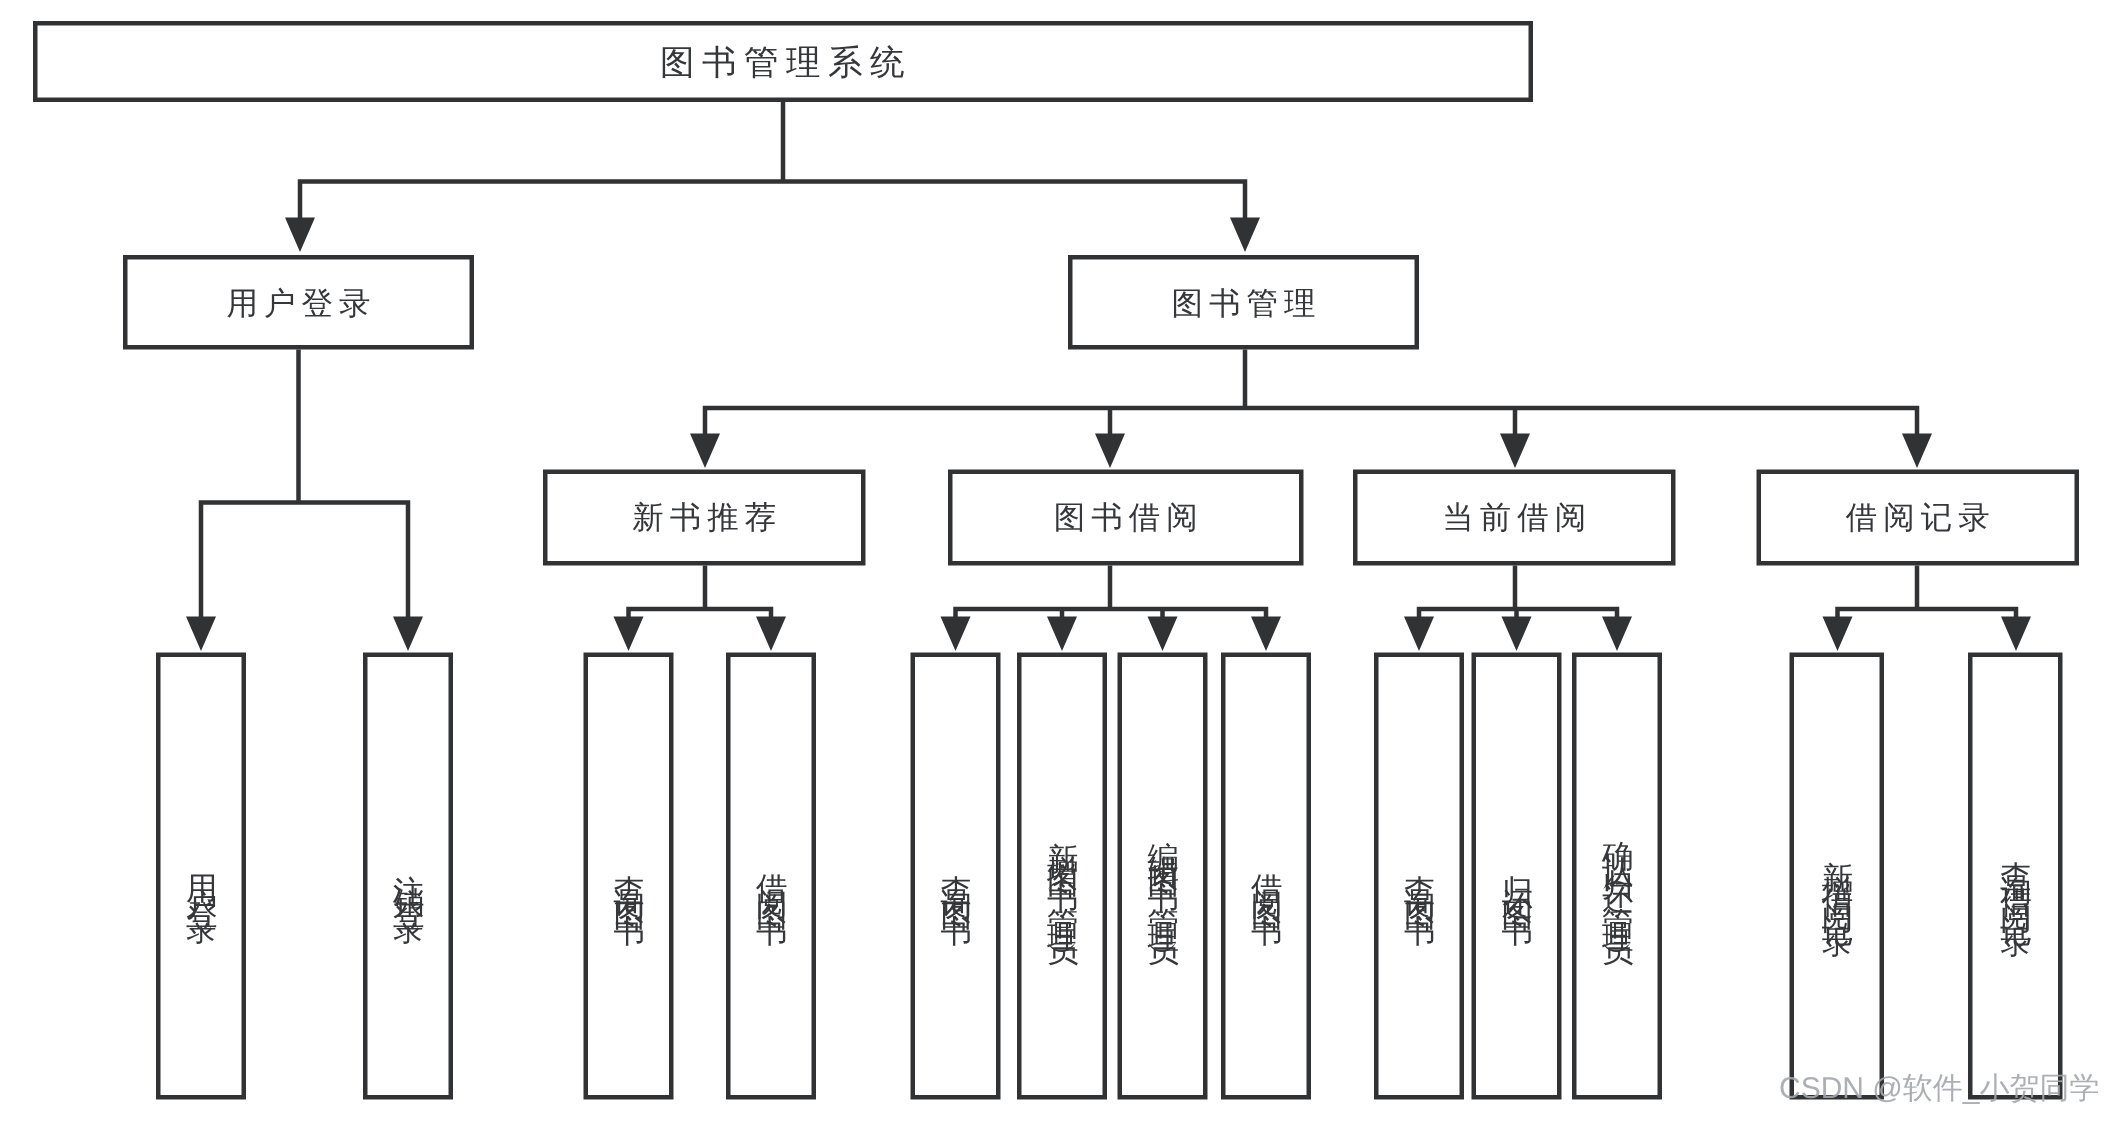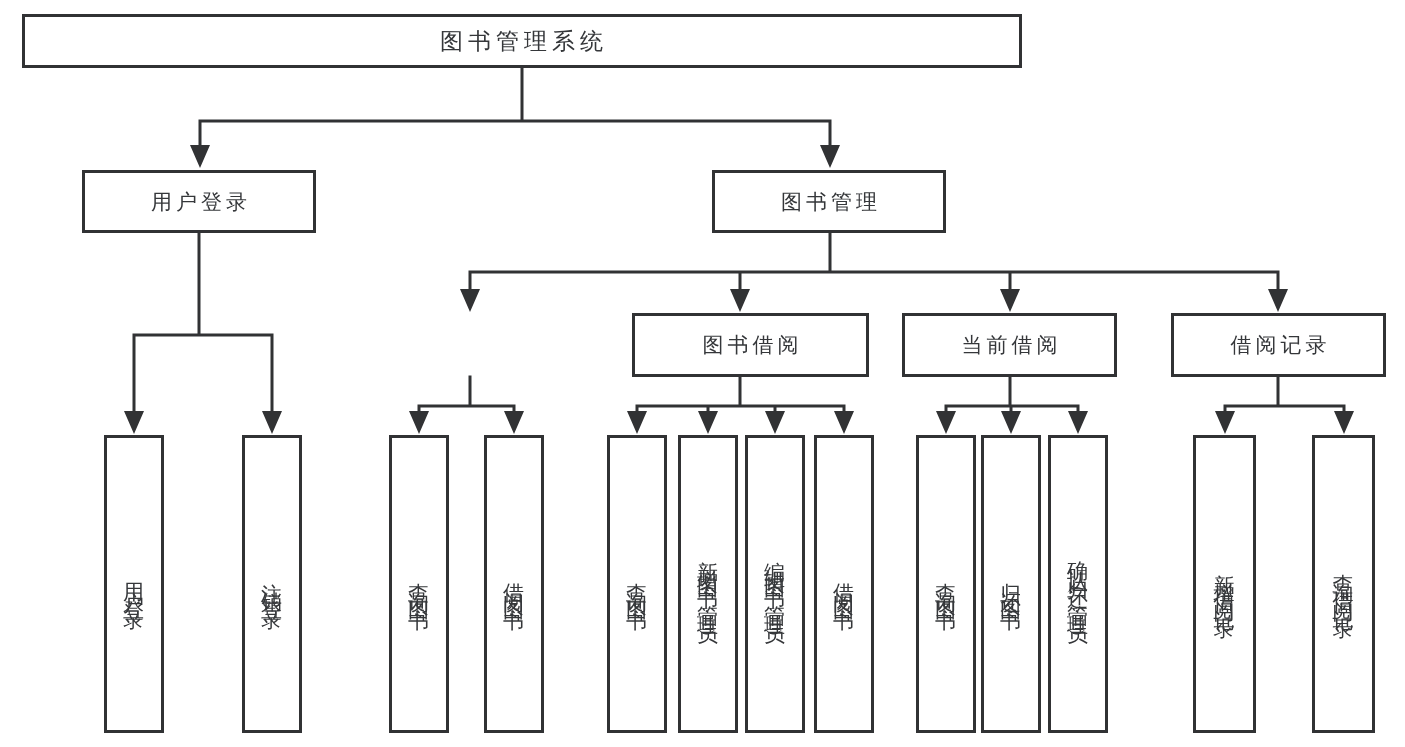--- a/index.html
+++ b/index.html
@@ -99,20 +99,23 @@
     <span class="lbl">图书管理系统</span>
   </div>
 
   <div class="hbox" style="left:82px; top:170px; width:234px; height:63px;">
     <span class="lbl">用户登录</span>
   </div>
   <div class="hbox" style="left:712px; top:170px; width:234px; height:63px;">
     <span class="lbl">图书管理</span>
   </div>
 
+  <div class="hbox" style="left:362px; top:313px; width:215px; height:64px;">
+    <span class="lbl">新书推荐</span>
+  </div>
   <div class="hbox" style="left:632px; top:313px; width:237px; height:64px;">
     <span class="lbl">图书借阅</span>
   </div>
   <div class="hbox" style="left:902px; top:313px; width:215px; height:64px;">
     <span class="lbl">当前借阅</span>
   </div>
   <div class="hbox" style="left:1171px; top:313px; width:215px; height:64px;">
     <span class="lbl">借阅记录</span>
   </div>
 
@@ -153,14 +156,15 @@
     <span class="lbl">确认归还（管理员）</span>
   </div>
 
   <div class="vbox" style="left:1193px; width:63px;">
     <span class="lbl">新增借阅记录</span>
   </div>
   <div class="vbox" style="left:1312px; width:63px;">
     <span class="lbl">查询借阅记录</span>
   </div>
 
+  <div id="watermark">CSDN @软件_小贺同学</div>
 
 </div>
 
 </body></html>

